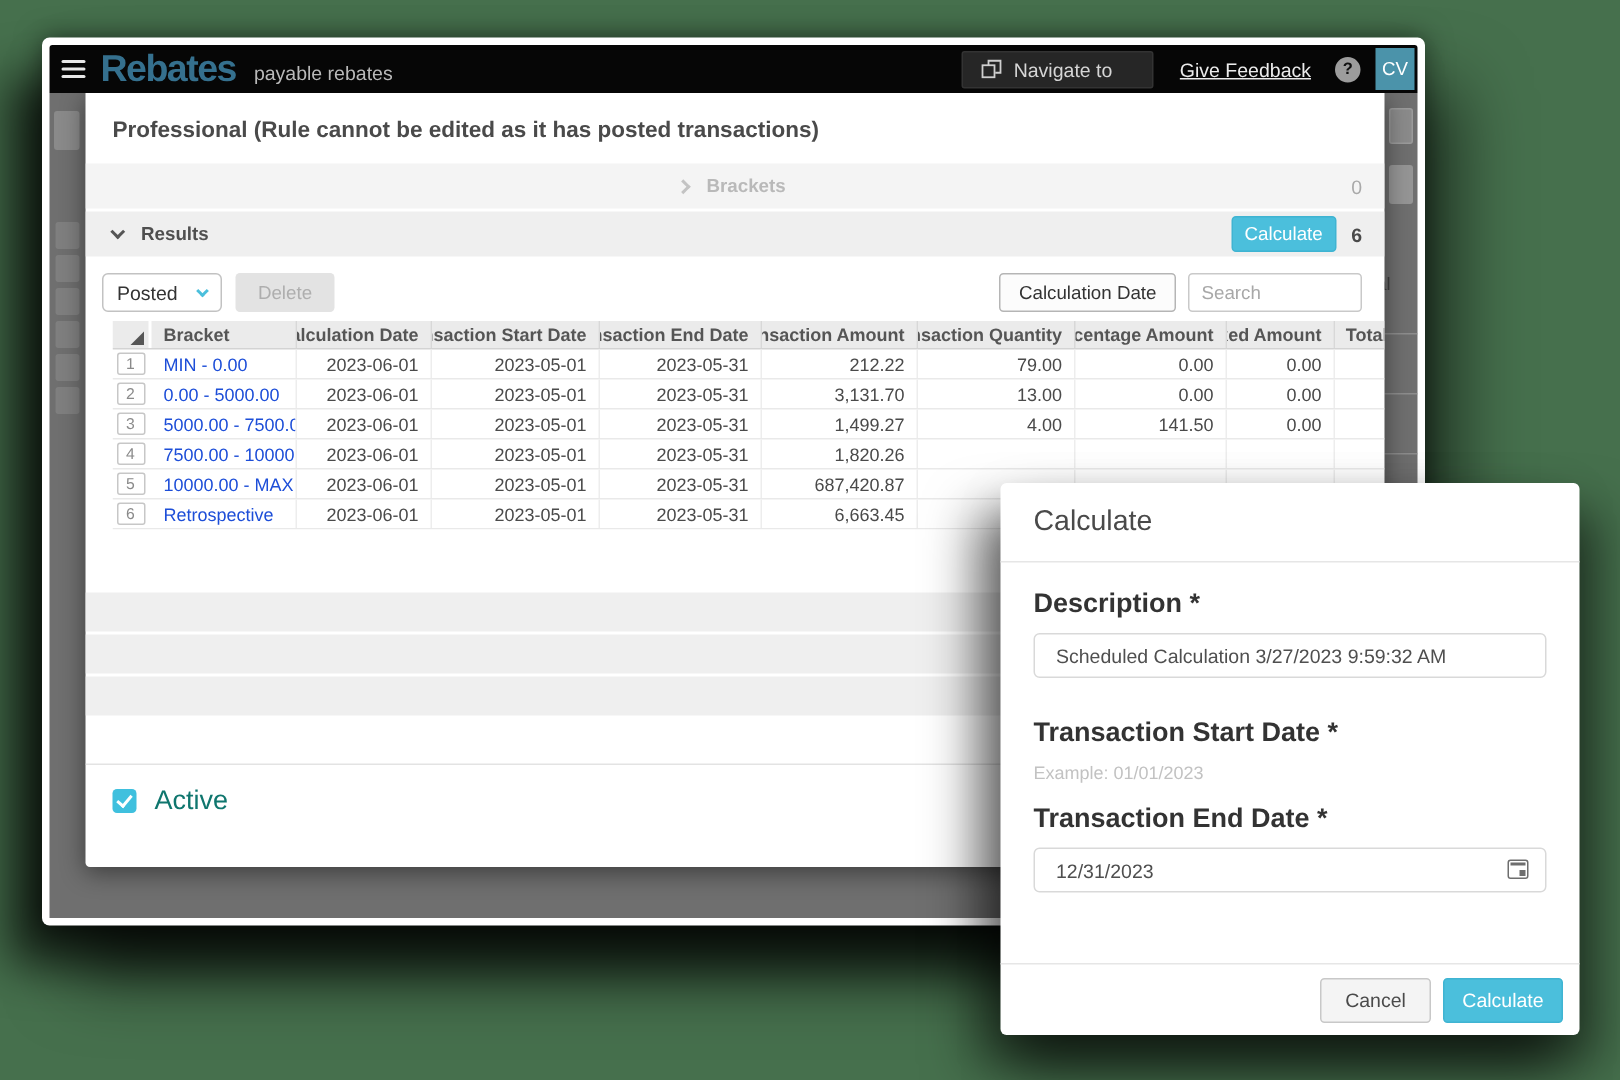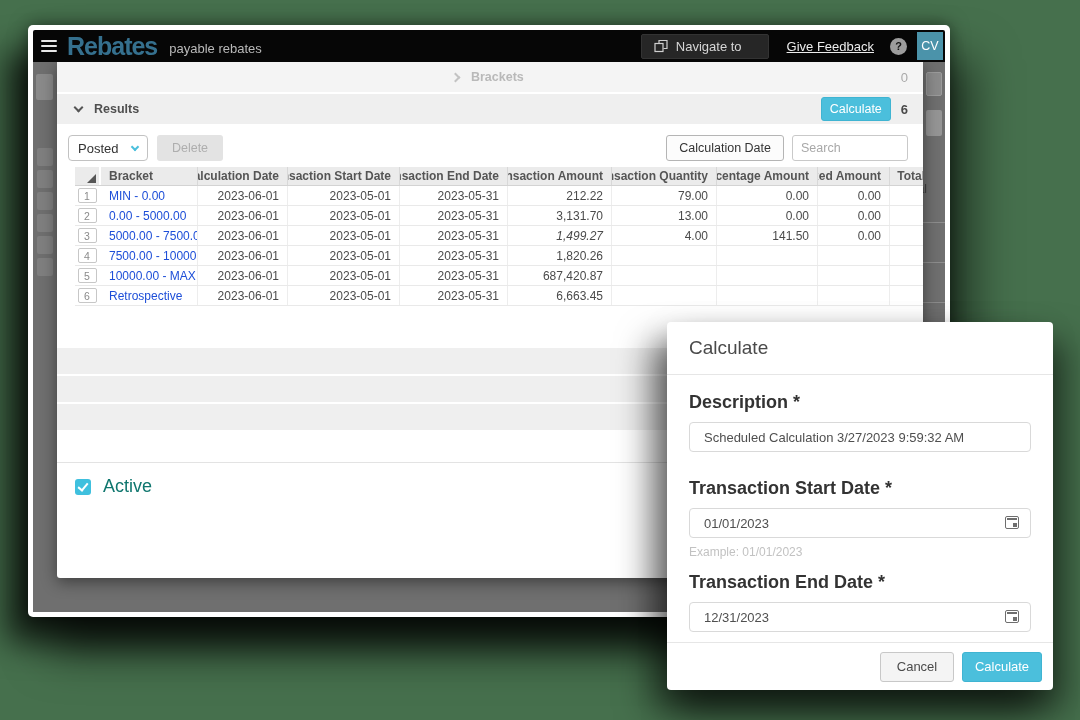--- a/index.html
+++ b/index.html
@@ -140,20 +140,21 @@
     <div class="frag" style="left:4px;top:174px;width:16px;height:18px"></div>
     <div class="frag" style="left:4px;top:196px;width:16px;height:18px"></div>
     <div class="frag frag-btn"></div>
     <div class="frag frag-box-r"></div>
     <div class="frag-total">tal</div>
     <div class="frag-line" style="top:160px"></div>
     <div class="frag-line" style="top:200px"></div>
     <div class="frag-line" style="top:240px"></div>
 
     <div class="modal">
+      <div class="modal-title">Professional (Rule cannot be edited as it has posted transactions)</div>
 
 
       <div class="secbar disabled">
         <span class="chev right dis"></span>
         <span class="sec-label">Brackets</span>
         <span class="right">
             <span class="count dim">0</span>
           </span>
       </div>
 
@@ -222,21 +223,21 @@
             <div class="td" style="width: 44px;"></div>
           </div>
           <div class="tr">
             <div class="gut">
               <span class="numbox">3</span>
             </div>
             <div class="td al link" style="width: 96px;">5000.00 - 7500.00</div>
             <div class="td" style="width: 90px;">2023-06-01</div>
             <div class="td" style="width: 112px;">2023-05-01</div>
             <div class="td" style="width: 108px;">2023-05-31</div>
-            <div class="td" style="width: 104px; font-style: italic;">1,499.27</div>
+            <div class="td" style="width: 104px;">1,499.27</div>
             <div class="td" style="width: 105px;">4.00</div>
             <div class="td" style="width: 101px;">141.50</div>
             <div class="td" style="width: 72px;">0.00</div>
             <div class="td" style="width: 44px;"></div>
           </div>
           <div class="tr">
             <div class="gut">
               <span class="numbox">4</span>
             </div>
             <div class="td al link" style="width: 96px;">7500.00 - 10000.00</div>
@@ -301,24 +302,20 @@
   </div>
 </div>
 
 <div class="calc-dialog">
   <div class="calc-header">Calculate</div>
   <div class="calc-body">
     <div class="field-label">Description *</div>
     <input class="text-input" value="Scheduled Calculation 3/27/2023 9:59:32 AM" style="">
 
     <div class="field-label mt26">Transaction Start Date *</div>
-    <div class="date-wrap">
-      <input class="text-input" value="01/01/2023" style="">
-      <span class="cal-icon"></span>
-    </div>
     <div class="example-text">Example: 01/01/2023</div>
 
     <div class="field-label">Transaction End Date *</div>
     <div class="date-wrap">
       <input class="text-input" value="12/31/2023" style="">
       <span class="cal-icon"></span>
     </div>
   </div>
   <div class="calc-footer">
     <button class="btn btn-cancel">Cancel</button>

